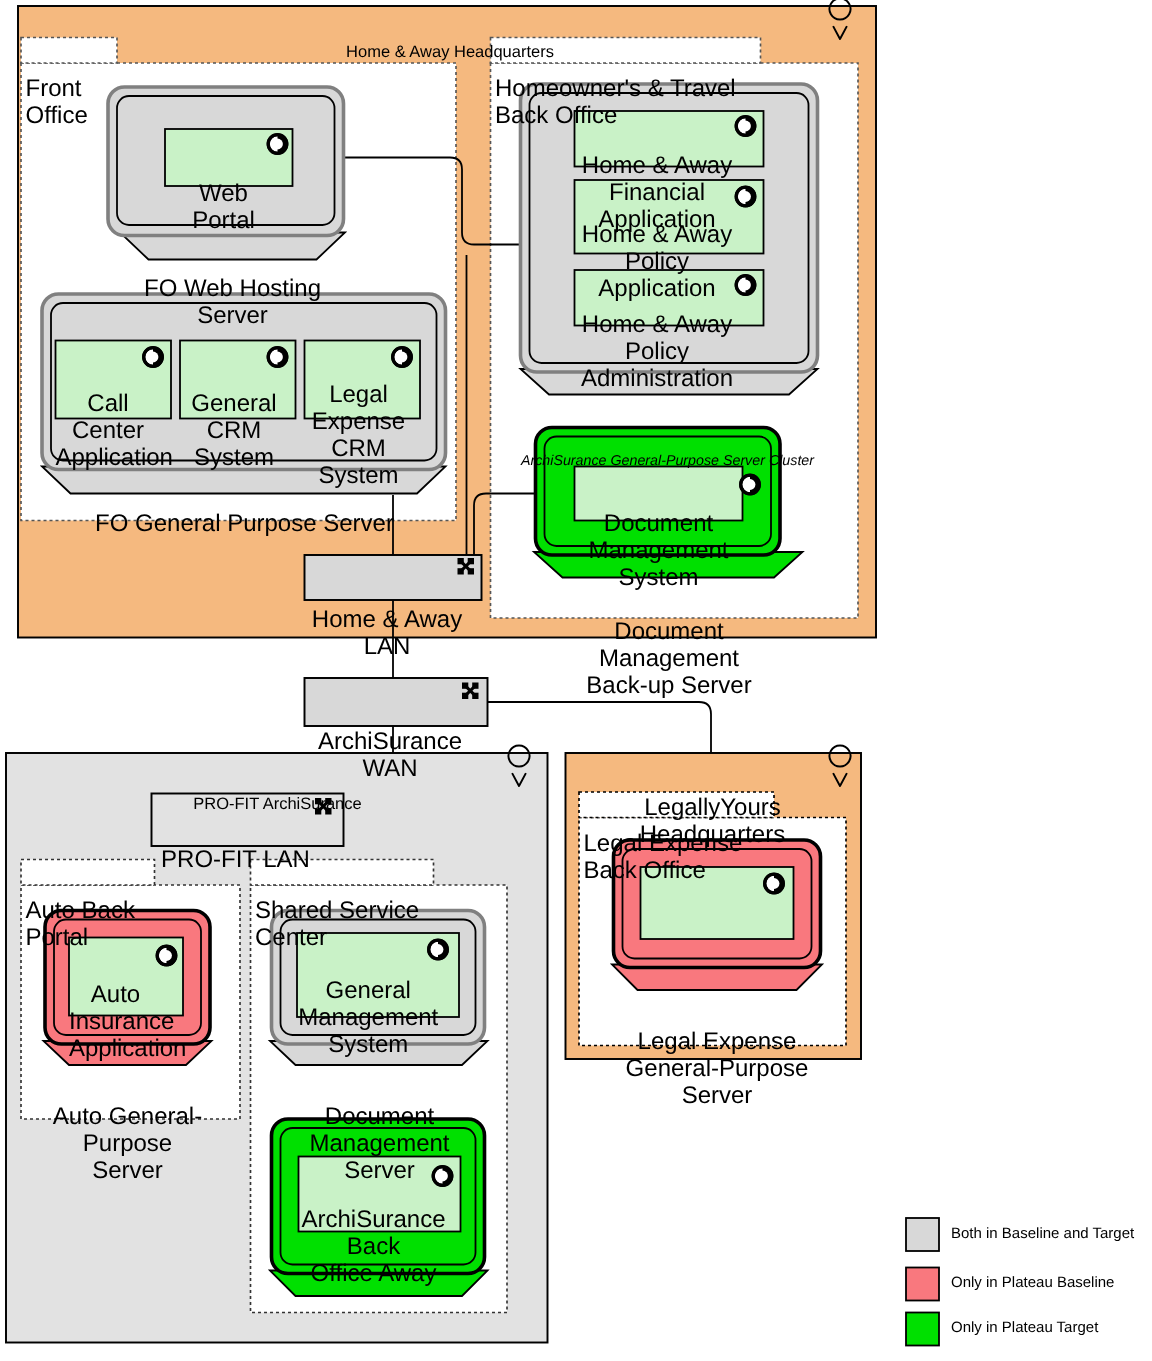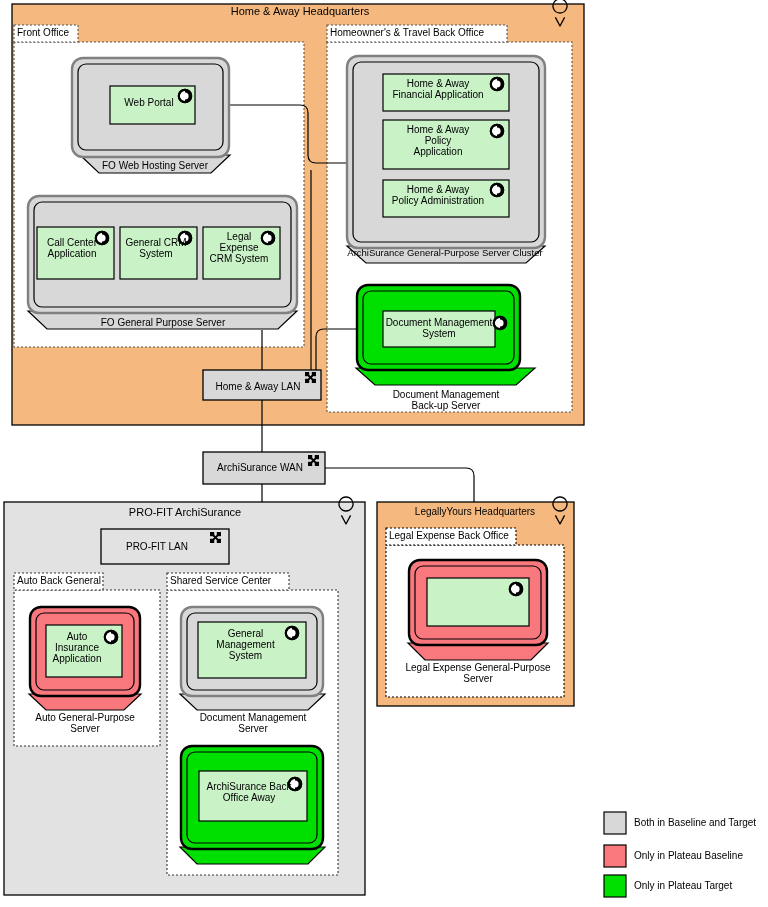--- a/index.html
+++ b/index.html
@@ -16,23 +16,24 @@
     background:#ffffff;
   }
   #stage svg{position:absolute;left:0;top:0;}
   .lbl{
     position:absolute;
     color:#000000;
     text-align:center;
     line-height:1.12;
     white-space:pre-line;
     pointer-events:none;
+    margin-top:24px;
   }
   .f11{font-size:11px;}
-  .f10{font-size:10px;}
+  .f10{font-size:16px;}
   .f9{font-size:9.5px;}
   .legend-text{
     position:absolute;
     font-size:10px;
     color:#000;
     text-align:left;
     line-height:1.1;
   }
 </style>
 </head>
@@ -218,28 +219,28 @@
       <rect x="604" y="812" width="22" height="22" fill="#D8D8D8" stroke="#000" stroke-width="1.2"></rect>
       <rect x="604" y="845" width="22" height="22" fill="#F9787E" stroke="#000" stroke-width="1.2"></rect>
       <rect x="604" y="875" width="22" height="22" fill="#00E000" stroke="#000" stroke-width="1.2"></rect>
     </g>
   </svg>
 
   <div class="lbl f11" style="left:170px;top:5px;width:260px;">Home &amp; Away Headquarters</div>
   <div class="lbl f10" style="left:17px;top:27px;width:60px;text-align:left;">Front Office</div>
   <div class="lbl f10" style="left:330px;top:27px;width:176px;text-align:left;">Homeowner's &amp; Travel Back Office</div>
   <div class="lbl f11" style="left:65px;top:506px;width:240px;">PRO-FIT ArchiSurance</div>
-  <div class="lbl f10" style="left:17px;top:575px;width:85px;text-align:left;">Auto Back General</div>
+  <div class="lbl f10" style="left:17px;top:575px;width:85px;text-align:left;">Auto Back Portal</div>
   <div class="lbl f10" style="left:170px;top:575px;width:118px;text-align:left;">Shared Service Center</div>
   <div class="lbl f10" style="left:390px;top:506px;width:170px;">LegallyYours Headquarters</div>
   <div class="lbl f10" style="left:389px;top:530px;width:126px;text-align:left;">Legal Expense Back Office</div>
 
   <div class="lbl f10" style="left:80px;top:160px;width:150px;">FO Web Hosting Server</div>
   <div class="lbl f10" style="left:58px;top:317px;width:210px;">FO General Purpose Server</div>
-  <div class="lbl f9" style="left:333px;top:248px;width:224px;">ArchiSurance General-Purpose Server Cluster</div>
+  <div class="lbl f9" style="left:333px;top:279px;width:224px;font-style:italic;">ArchiSurance General-Purpose Server Cluster</div>
   <div class="lbl f10" style="left:366px;top:389px;width:160px;">Document Management
 Back-up Server</div>
   <div class="lbl f10" style="left:20px;top:712px;width:130px;">Auto General-Purpose
 Server</div>
   <div class="lbl f10" style="left:180px;top:712px;width:146px;">Document Management
 Server</div>
   <div class="lbl f10" style="left:392px;top:662px;width:172px;">Legal Expense General-Purpose
 Server</div>
 
   <div class="lbl f10" style="left:110px;top:97px;width:78px;">Web Portal</div>

